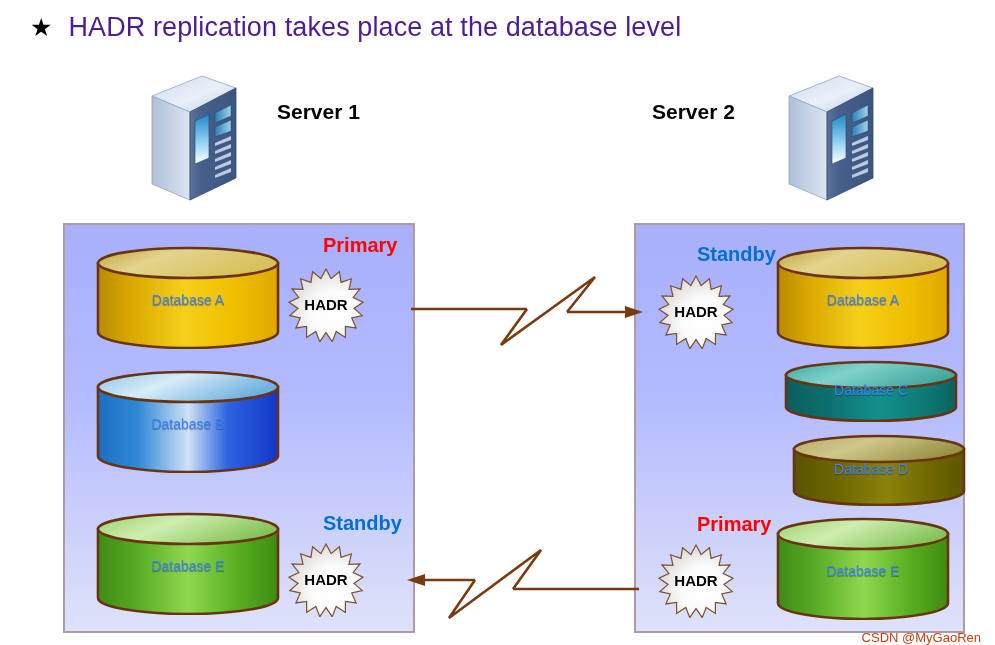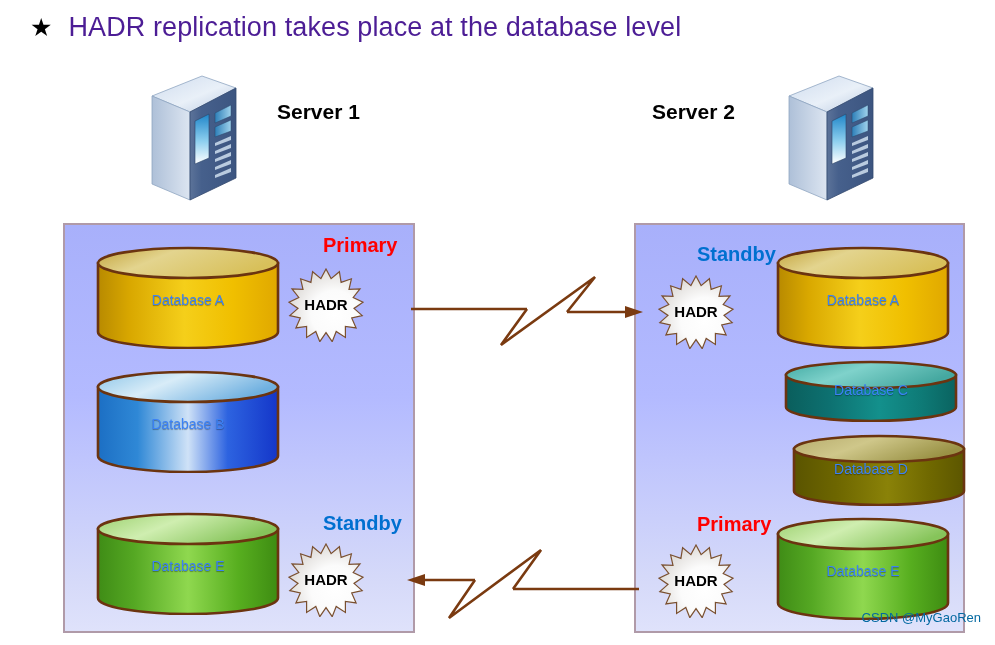--- a/index.html
+++ b/index.html
@@ -119,23 +119,23 @@
   
   .connector {
     position: absolute;
   }
   .connector svg { display: block; }
 
   
   #watermark {
     position: absolute;
     right: 14px;
-    bottom: 20px;
+    bottom: 0;
     font-size: 13px;
-    color: #0369a1;
+    color: #c2410c;
     white-space: nowrap;
   }
 </style>
 </head>
 <body>
 
 <div id="slide-title">
   <span class="bullet-star">★</span>
   <span class="title-text">HADR replication takes place at the database level</span>
 </div>

